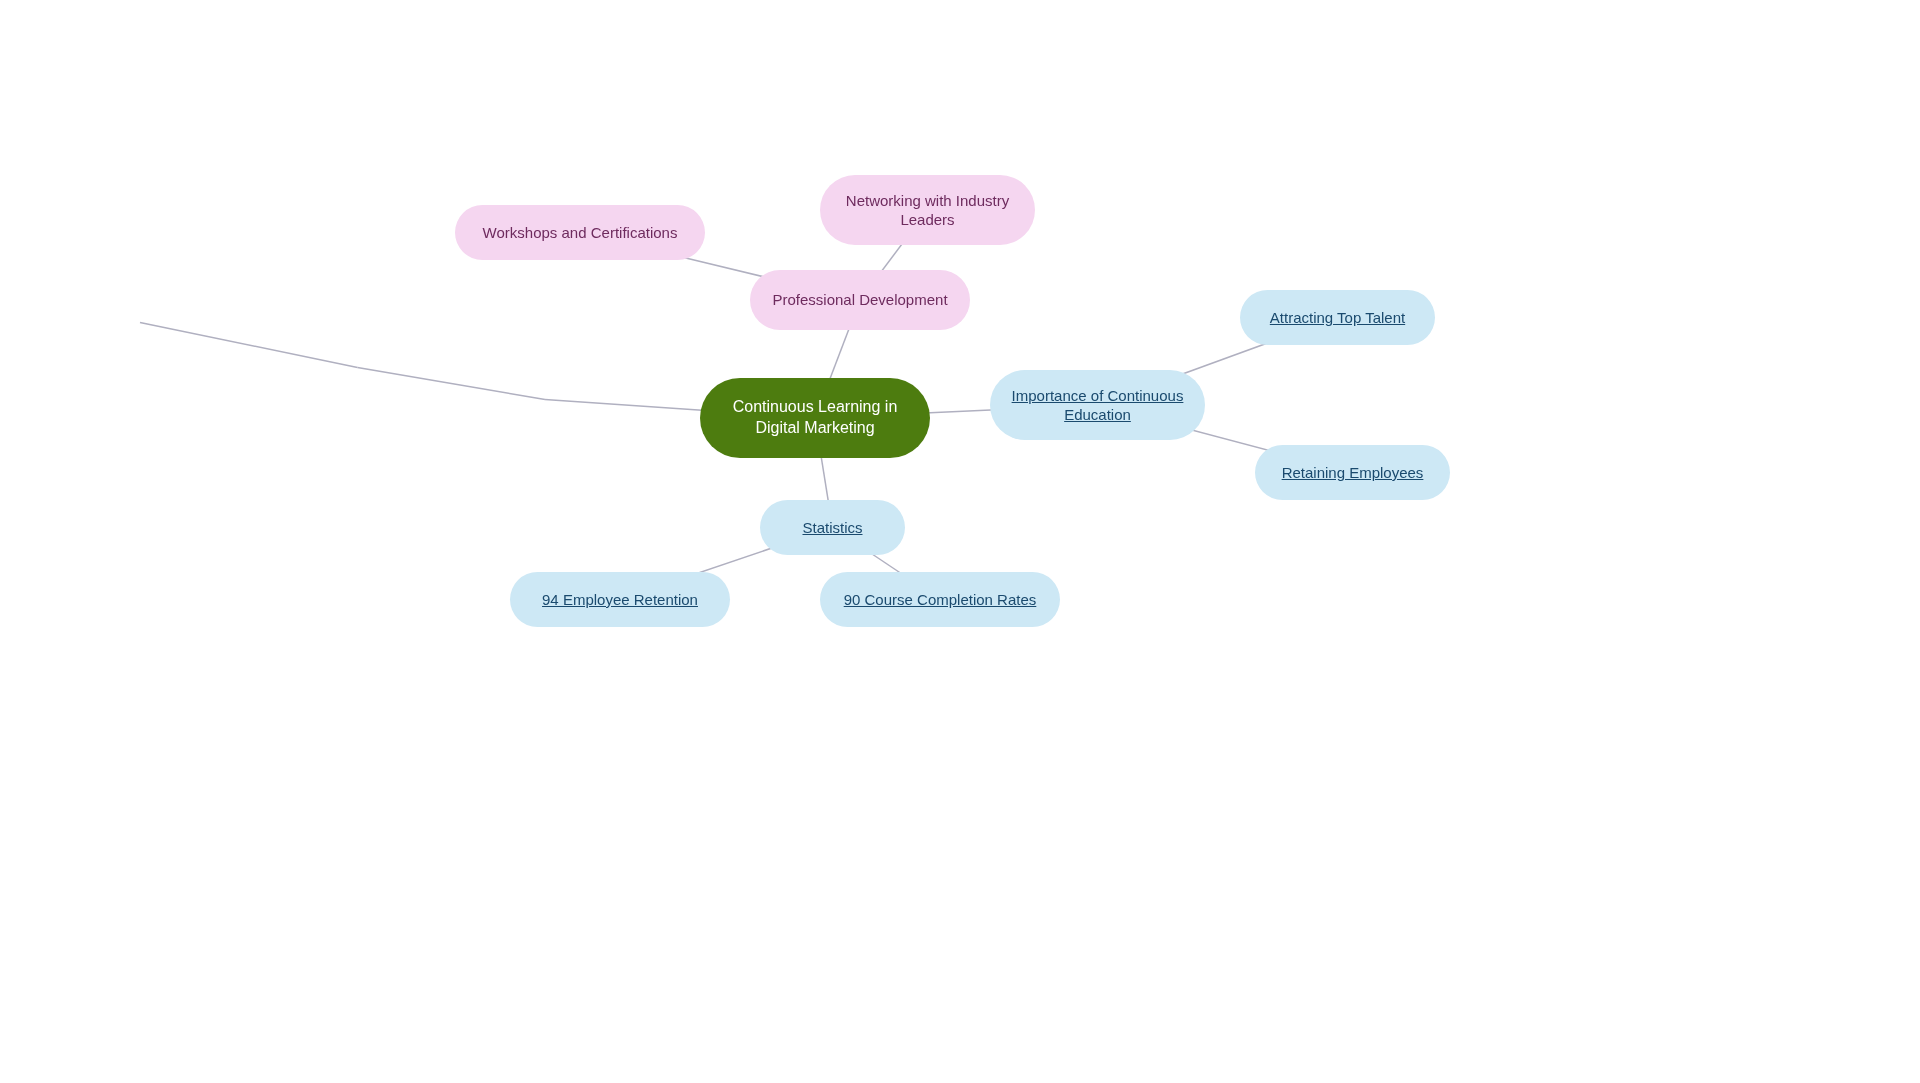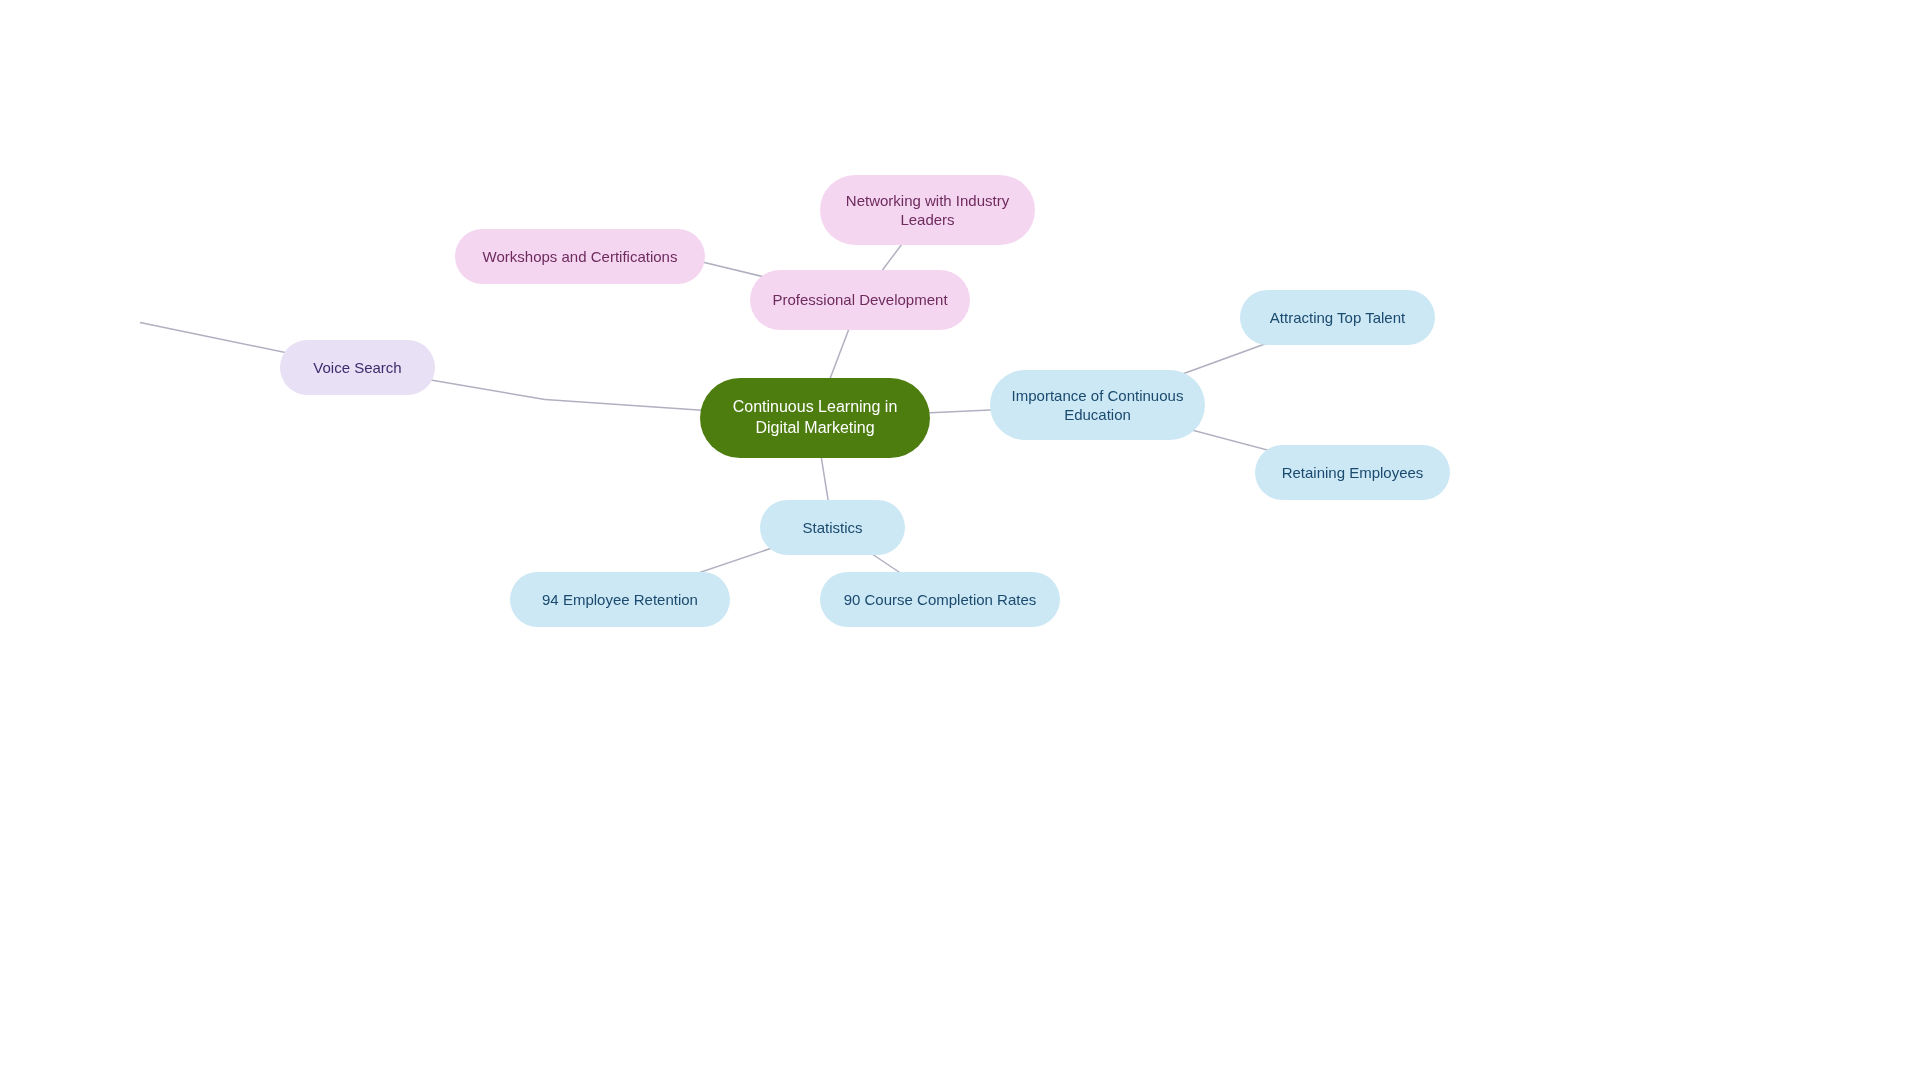--- a/index.html
+++ b/index.html
@@ -51,20 +51,21 @@
     }
     .node-pink-light {
       background: #f5d6f0;
       color: #6e2b5e;
       border: none;
     }
     .node-blue-light {
       background: #cde8f5;
       color: #1a4a6e;
       border: none;
+      text-decoration: underline;
     }
   </style>
 </head>
 <body>
 
 <div class="mindmap-container">
   <svg class="connections" id="connections-svg">
       <line x1="815" y1="418" x2="545" y2="399.5" stroke="#b0b0c0" stroke-width="1.5"></line>
       <line x1="545" y1="399.5" x2="357.5" y2="367.5" stroke="#b0b0c0" stroke-width="1.5"></line>
       <line x1="357.5" y1="367.5" x2="140" y2="322.5" stroke="#b0b0c0" stroke-width="1.5"></line>
@@ -76,27 +77,24 @@
       <line x1="1097.5" y1="405" x2="1352.5" y2="472.5" stroke="#b0b0c0" stroke-width="1.5"></line>
       <line x1="815" y1="418" x2="832.5" y2="527.5" stroke="#b0b0c0" stroke-width="1.5"></line>
       <line x1="832.5" y1="527.5" x2="620" y2="599.5" stroke="#b0b0c0" stroke-width="1.5"></line>
       <line x1="832.5" y1="527.5" x2="940" y2="599.5" stroke="#b0b0c0" stroke-width="1.5"></line>
     </svg>
 
   <div class="node node-center" id="node-center">
     <span>Continuous Learning in Digital Marketing</span>
   </div>
 
-    <div class="node node-purple-light" id="node-voice-search" style="left: 280px; top: 340px; width: 155px; min-height: 55px;">
-      <span>Voice Search</span>
-    </div>
     <div class="node node-pink-light" id="node-professional-dev" style="left: 750px; top: 270px; width: 220px; min-height: 60px;">
       <span>Professional Development</span>
     </div>
-    <div class="node node-pink-light" id="node-workshops" style="left: 455px; top: 205px; width: 250px; min-height: 55px; margin-top: 24px;">
+    <div class="node node-pink-light" id="node-workshops" style="left: 455px; top: 205px; width: 250px; min-height: 55px;">
       <span>Workshops and Certifications</span>
     </div>
     <div class="node node-blue-light" id="node-importance-cont-edu" style="left: 990px; top: 370px; width: 215px; min-height: 70px;">
       <span>Importance of Continuous Education</span>
     </div>
     <div class="node node-pink-light" id="node-networking" style="left: 820px; top: 175px; width: 215px; min-height: 70px;">
       <span>Networking with Industry Leaders</span>
     </div>
     <div class="node node-blue-light" id="node-attracting-talent" style="left: 1240px; top: 290px; width: 195px; min-height: 55px;">
       <span>Attracting Top Talent</span>

